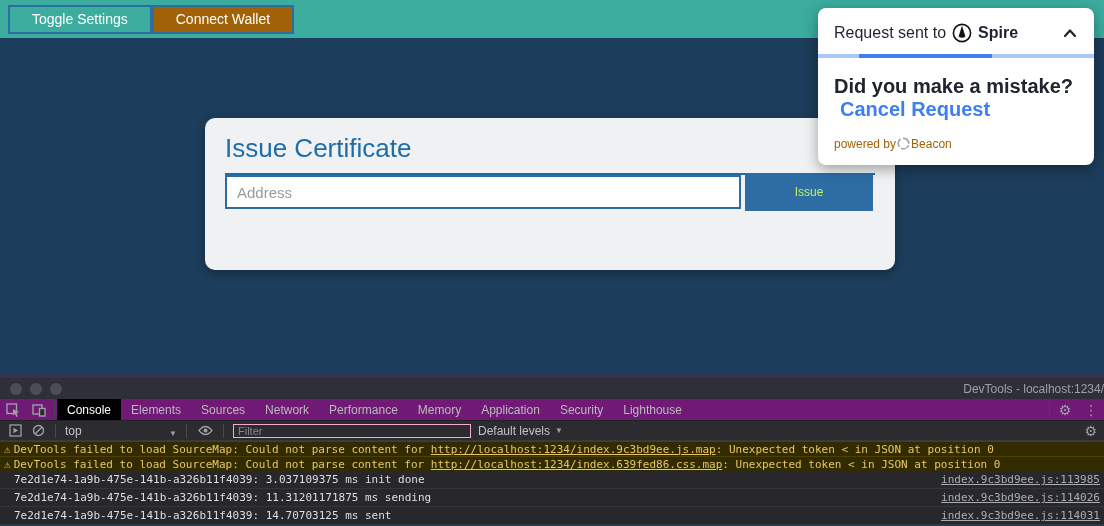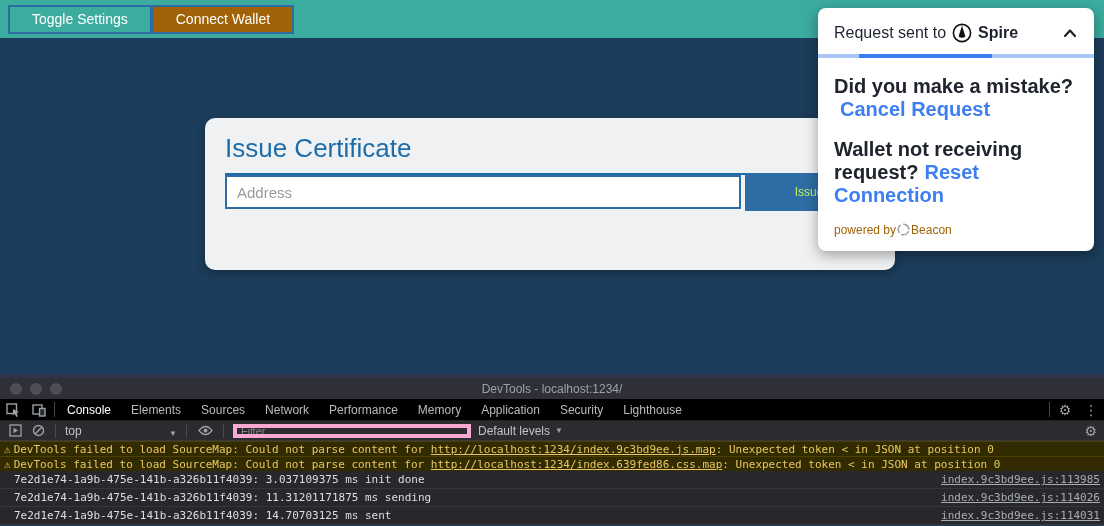--- a/index.html
+++ b/index.html
@@ -31,37 +31,37 @@
   .chevron-up { margin-left:auto; display:flex; cursor:pointer; }
   .progress { position:relative; height:4px; background:#A9C8F8; }
   .progress-fill { position:absolute; left:15%; width:48%; height:100%; background:#3D7EF0; }
   .modal-row { padding:17px 16px 0; font-size:20px; color:#20242E;font-weight:bold; }
   .modal-link { color:#3D7EF0; margin-left:6px; text-decoration:none; cursor:pointer; }
   .powered { display:flex; align-items:center; padding:15px 16px 14px; font-size:12px; color:#a16207; }
 
   
   .edge-strip { height:4px; background:#34334E; }
   .dt-titlebar { position:relative; height:21px; background:#2F2F39; display:flex; align-items:center;
-                 justify-content:center; font-size:12px; color:#9DA0A8; }
+                 justify-content:flex-end; font-size:12px; color:#9DA0A8; }
   .traffic { position:absolute; left:10px; top:5px; display:flex; gap:8px; }
   .traffic .dot { width:12px; height:12px; border-radius:50%; background:#4D4D56; }
 
-  .dt-tabbar { height:22px; background:#000000; display:flex; align-items:stretch; font-size:12px; color:#B8BBBE; border-bottom:1px solid #222226; }
+  .dt-tabbar { height:22px; background:#701a75; display:flex; align-items:stretch; font-size:12px; color:#B8BBBE; border-bottom:1px solid #222226; }
   .dt-icon-btn { display:flex; align-items:center; justify-content:center; width:26px; cursor:pointer; }
   .vsep { width:1px; background:#47474D; margin:3px 2px; }
   .tab { display:flex; align-items:center; padding:0 10px; cursor:pointer; white-space:nowrap; }
   .tab.active { background:#000; color:#fff; }
   .tabbar-right { margin-left:auto; display:flex; align-items:stretch; }
   .glyph { color:#9AA0A6; font-size:14px; line-height:1; }
 
   .dt-toolbar { height:20px; background:#2C2C30; display:flex; align-items:center; gap:7px; padding:0 7px;
                 font-size:12px; color:#C0C3C6; border-bottom:1px solid #3A3A3E; }
   .ctx-select { display:flex; align-items:flex-end; justify-content:space-between; width:112px; cursor:pointer; }
   .caret { font-size:8px; color:#9AA0A6; }
-  .filter-input { width:238px; height:14px; background:transparent; border:4px solid #f9a8d4; color:#CCC;
+  .filter-input { width:238px; height:14px; background:transparent; border:1px solid #f9a8d4; color:#CCC;
                   font-size:11px; padding:0 4px; outline:none; font-family:"Liberation Sans", sans-serif; }
   .filter-input::placeholder { color:#85858C; }
   .levels { display:flex; align-items:center; gap:5px; cursor:pointer; }
   .toolbar-gear { margin-left:auto; display:flex; align-items:center; gap:6px; }
 
   .console { background:#28282C; font-family:"DejaVu Sans Mono", monospace; font-size:11px; }
   .warn-row { display:flex; align-items:center; height:15px; background:#332B00; border-top:1px solid #4D4000;
               color:#E7C665; padding-left:4px; white-space:pre; overflow:hidden; }
   .warn-icon { color:#F2C12E; font-size:11px; margin-right:3px; }
   .warn-link { color:#E7C665; text-decoration:underline; cursor:pointer; }
@@ -101,23 +101,20 @@
         <svg width="16" height="12" viewBox="0 0 16 12">
             <polyline points="3,9 8,3.5 13,9" fill="none" stroke="#1D2330" stroke-width="2.2" stroke-linecap="round" stroke-linejoin="round"></polyline>
           </svg>
       </span>
     </div>
     <div class="progress">
       <div class="progress-fill"></div>
     </div>
     <div class="modal-row">
       <span>Did you make a mistake?</span><a class="modal-link">Cancel Request</a>
-    </div>
-    <div class="modal-row">
-      <span>Wallet not receiving request?</span><a class="modal-link">Reset Connection</a>
     </div>
     <div class="powered">
       <span>powered by</span>
       <span style="display:flex;">
         <svg width="15" height="15" viewBox="0 0 16 16">
             <circle cx="8" cy="8" r="5.6" fill="none" stroke="#9EA3A8" stroke-width="1.7" stroke-dasharray="8 3.7" stroke-linecap="round" transform="rotate(25 8 8)"></circle>
           </svg>
       </span>
       <span>Beacon</span>
     </div>

